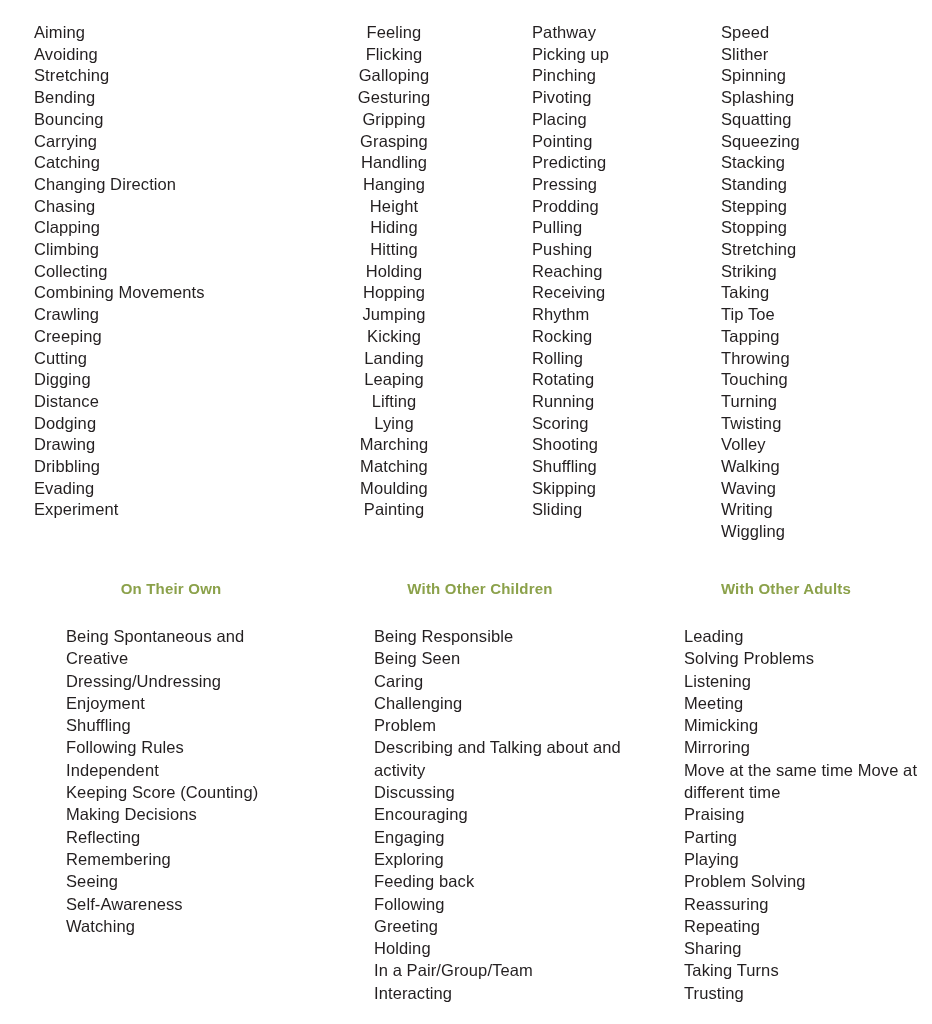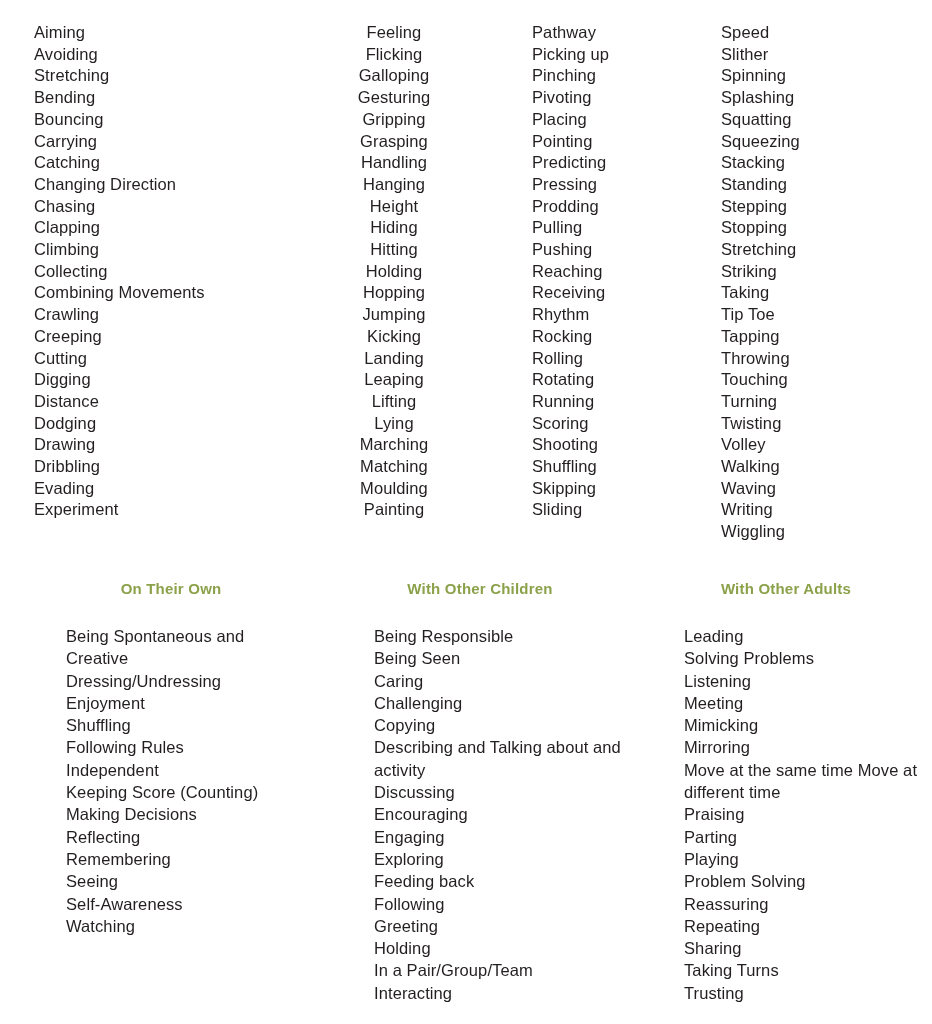--- a/index.html
+++ b/index.html
@@ -227,21 +227,21 @@
         <div class="group-item">Remembering</div>
         <div class="group-item">Seeing</div>
         <div class="group-item">Self-Awareness</div>
         <div class="group-item">Watching</div>
       </div>
     <div class="group-col g2">
         <div class="group-item">Being Responsible</div>
         <div class="group-item">Being Seen</div>
         <div class="group-item">Caring</div>
         <div class="group-item">Challenging</div>
-        <div class="group-item">Copying</div>
+        <div class="group-item">Problem</div>
         <div class="group-item">Describing and Talking about and activity</div>
         <div class="group-item">Discussing</div>
         <div class="group-item">Encouraging</div>
         <div class="group-item">Engaging</div>
         <div class="group-item">Exploring</div>
         <div class="group-item">Feeding back</div>
         <div class="group-item">Following</div>
         <div class="group-item">Greeting</div>
         <div class="group-item">Holding</div>
         <div class="group-item">In a Pair/Group/Team</div>

